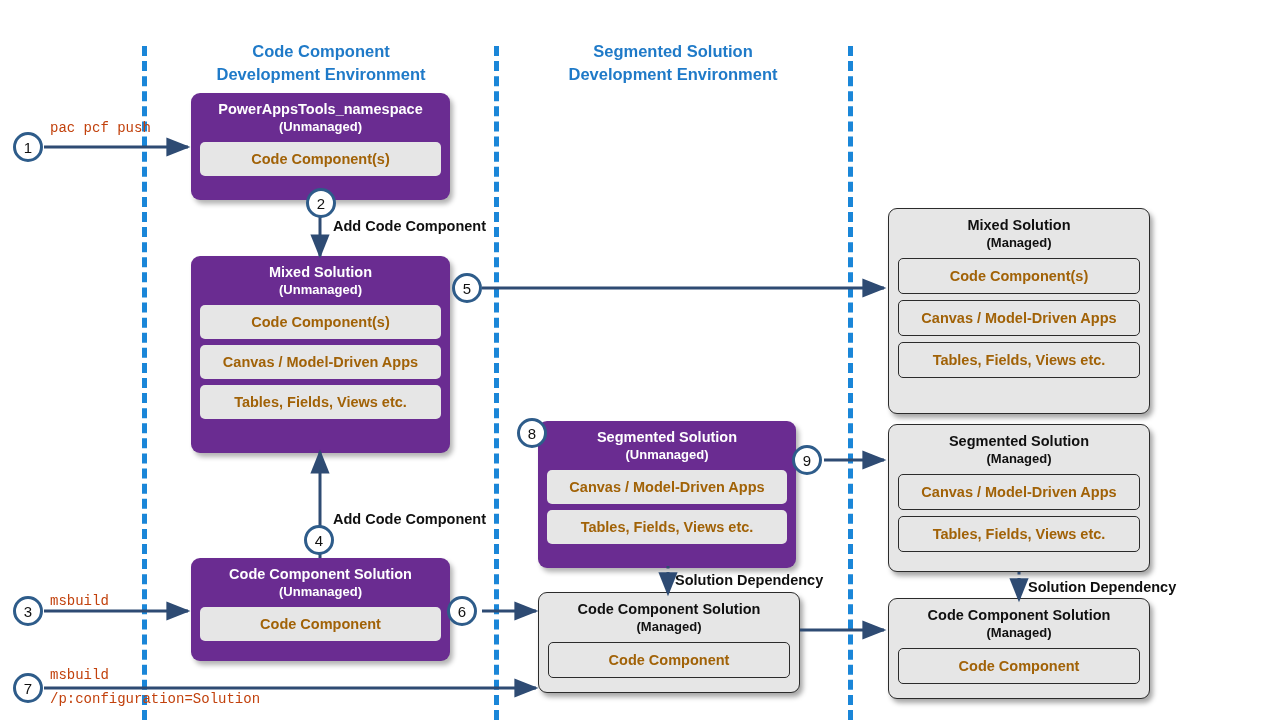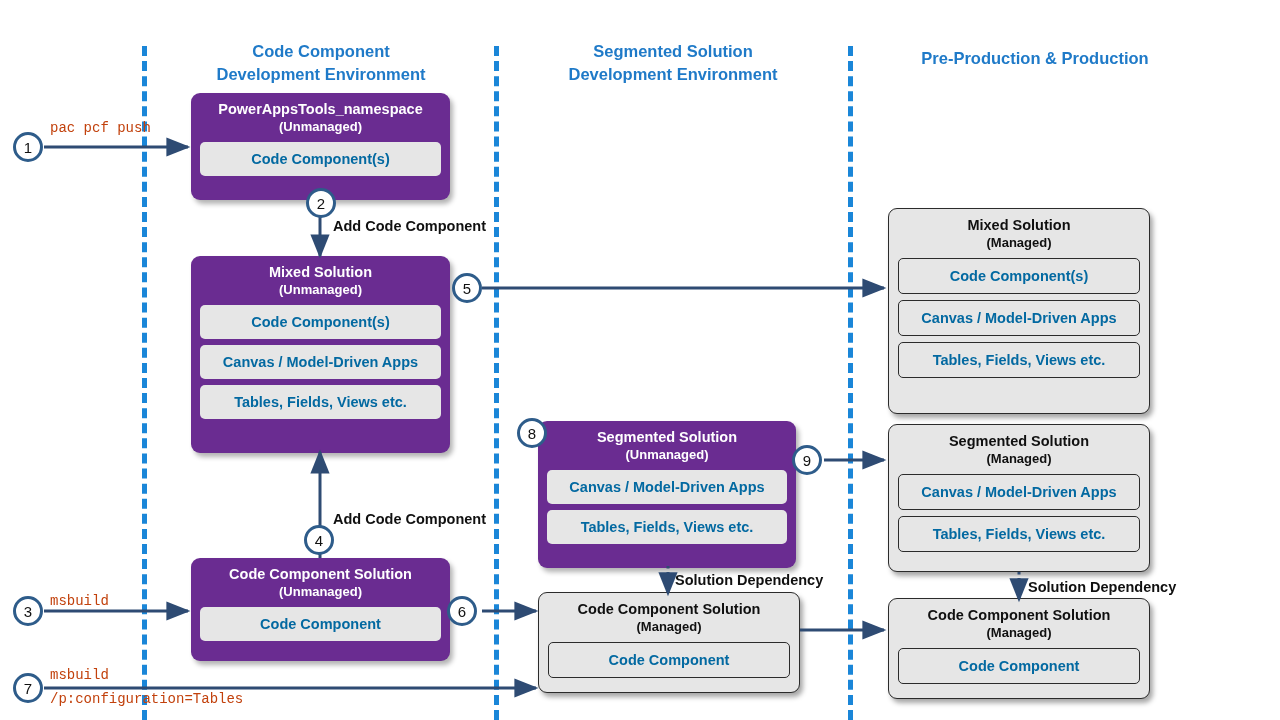--- a/index.html
+++ b/index.html
@@ -53,21 +53,21 @@
   .sbox .title .sub{font-weight:bold;font-size:13px;display:block;}
   .sbox.purple .title{color:#ffffff;}
   .sbox.gray .title{color:#101010;}
 
   .chip{
     background:#E6E6E6;
     border-radius:5px;
     text-align:center;
     font-weight:bold;
     font-size:14.5px;
-    color:#0369a1;
+    color:#a16207;
     padding:9px 4px;
     margin-bottom:6px;
     white-space:nowrap;
     box-sizing:border-box;
   }
   .sbox.purple .chip{border:none;}
   .sbox.gray .chip{border:1.1px solid #2b2b2b;}
   .chip:last-child{margin-bottom:0;}
 
   
@@ -118,21 +118,20 @@
     <div>Code Component</div>
     <div>Development Environment</div>
   </div>
 
   <div class="lane-header" style="left:538px;top:40px;width:270px;">
     <div>Segmented Solution</div>
     <div>Development Environment</div>
   </div>
 
   <div class="lane-header" style="left:890px;top:47px;width:290px;">
-    <div>Pre-Production &amp; Production</div>
   </div>
 
   <svg class="wires" viewBox="0 0 1280 720">
     <defs>
       <marker id="ah" markerWidth="9" markerHeight="9" refX="7.2" refY="3.2" orient="auto" markerUnits="strokeWidth">
         <path d="M0,0 L8,3.2 L0,6.4 z" fill="#2E4B73"></path>
       </marker>
       <marker id="ahd" markerWidth="9" markerHeight="9" refX="6.6" refY="3.2" orient="auto" markerUnits="strokeWidth">
         <path d="M0,0 L8,3.2 L0,6.4 z" fill="#2E4B73"></path>
       </marker>
@@ -233,21 +232,21 @@
 
   <div class="mono" style="left:50px;top:120px;">pac pcf push</div>
 
   <div class="elabel" style="left:333px;top:218px;">Add Code Component</div>
 
   <div class="elabel" style="left:333px;top:511px;">Add Code Component</div>
 
   <div class="mono" style="left:50px;top:593px;">msbuild</div>
 
   <div class="mono" style="left:50px;top:667px;">msbuild</div>
-  <div class="mono" style="left:50px;top:691px;">/p:configuration=Tables</div>
+  <div class="mono" style="left:50px;top:691px;">/p:configuration=Solution</div>
 
   <div class="elabel" style="left:675px;top:572px;">Solution Dependency</div>
 
   <div class="elabel" style="left:1028px;top:579px;">Solution Dependency</div>
 
   <div class="step" style="left:13px;top:132px;">1</div>
   <div class="step" style="left:306px;top:188px;">2</div>
   <div class="step" style="left:13px;top:596px;">3</div>
   <div class="step" style="left:304px;top:525px;">4</div>
   <div class="step" style="left:452px;top:273px;">5</div>

